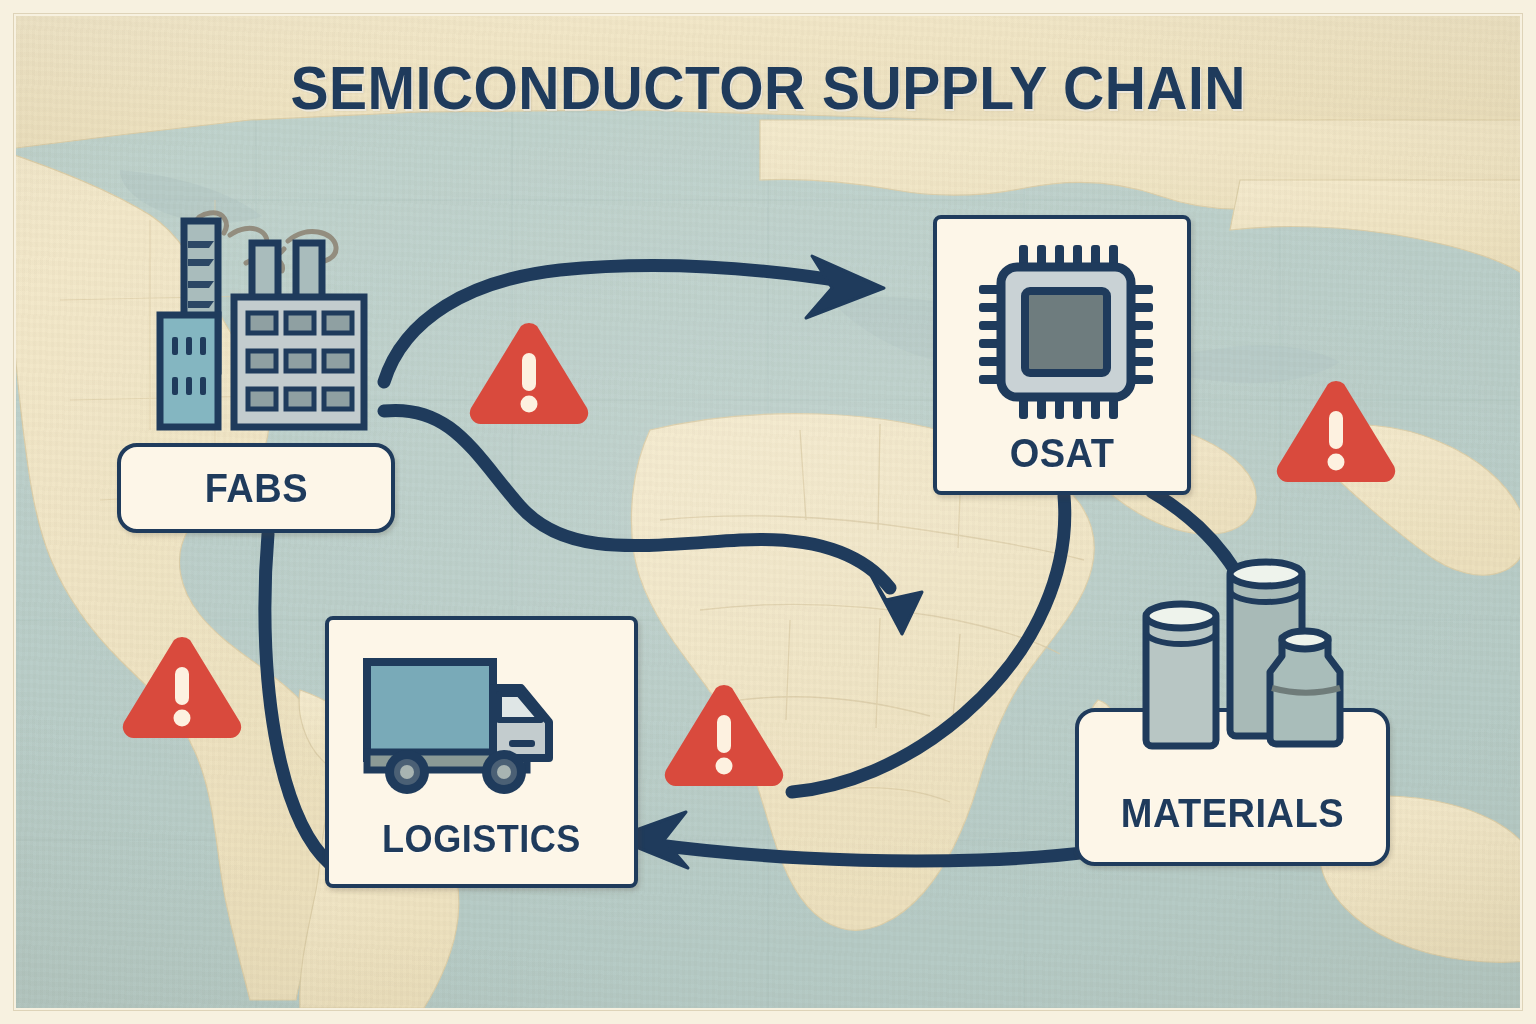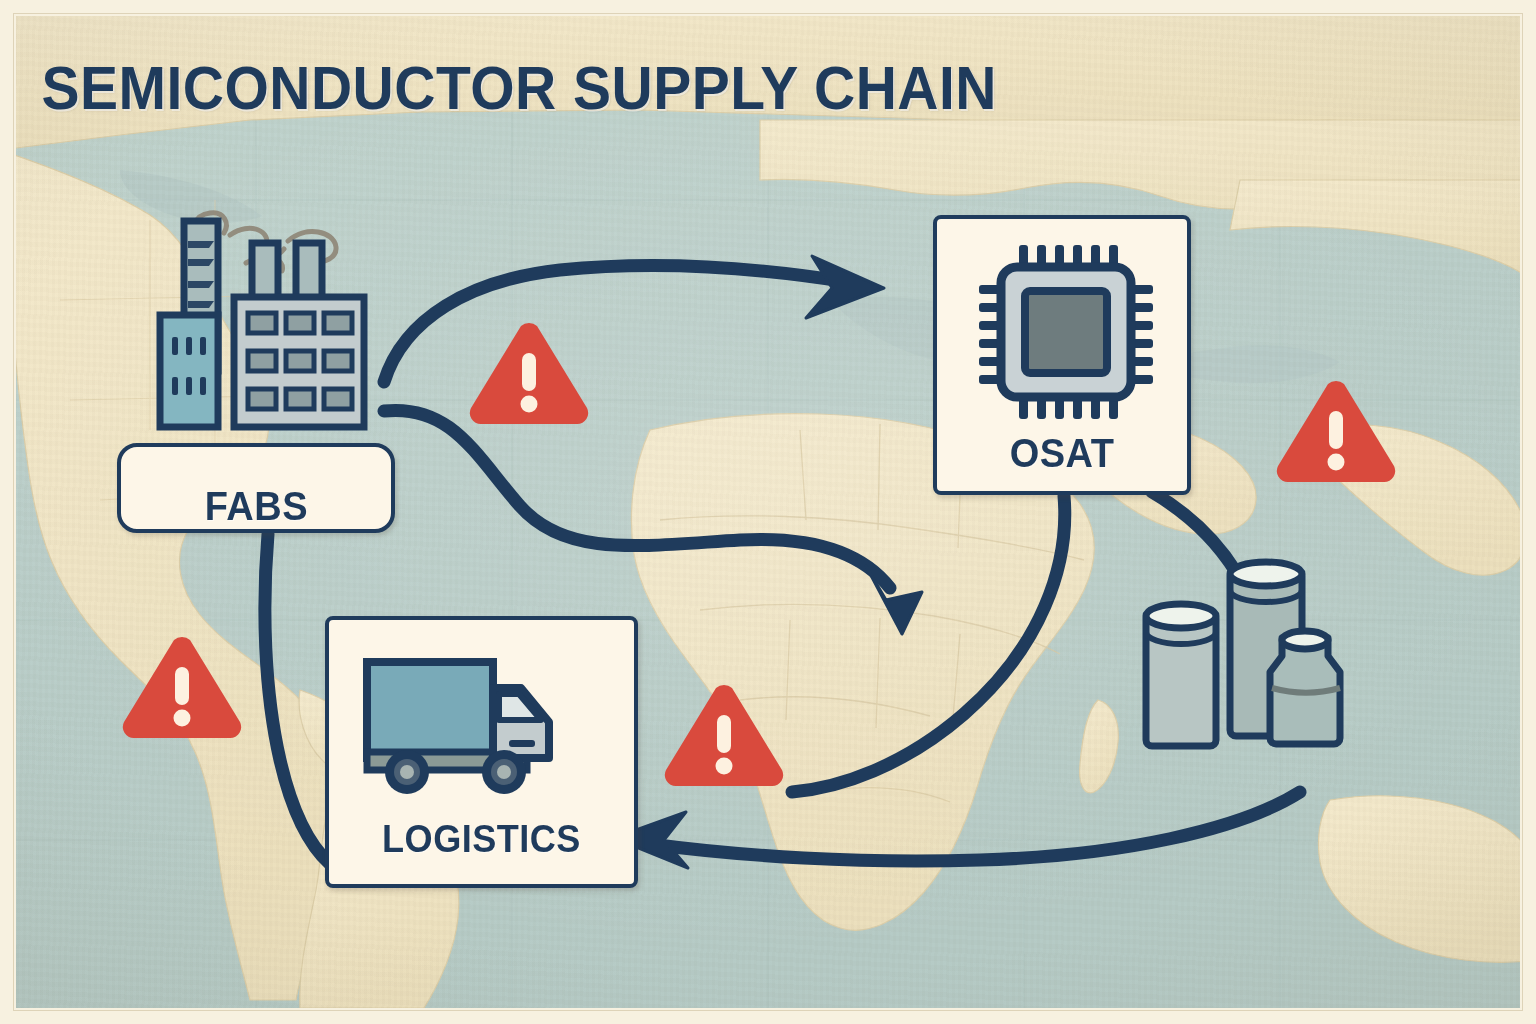--- a/index.html
+++ b/index.html
@@ -59,20 +59,21 @@
     inset: 0;
     background: radial-gradient(ellipse 95% 85% at 50% 48%, rgba(255,255,255,0.10) 0%, rgba(120,110,85,0.0) 55%, rgba(110,100,78,0.14) 100%);
     pointer-events: none;
   }
 
   
   #title {
     position: absolute;
     left: 0; top: 52px;
     width: 1536px;
+    text-align: center;
     z-index: 40;
   }
   #title-text {
     display: inline-block;
     font-family: "Liberation Sans", sans-serif;
     font-weight: 700;
     font-size: 62px;
     letter-spacing: 0.5px;
     color: #1f3b5c;
     transform: scaleX(0.92);
@@ -85,21 +86,21 @@
     z-index: 30;
   }
   .label-card {
     position: absolute;
     box-sizing: border-box;
     background: #fdf6e8;
     border: 4.5px solid #1f3b5c;
     border-radius: 20px;
     box-shadow: 2px 3px 4px rgba(80,70,55,0.20);
     display: flex;
-    align-items: flex-end;
+    align-items: center;
     justify-content: center;
   }
   .card-label {
     font-weight: 700;
     font-size: 40px;
     color: #1f3b5c;
     letter-spacing: 0.5px;
     transform: scaleX(0.95);
     text-shadow: 1px 1px 0 rgba(255,255,255,0.5);
     white-space: nowrap;
@@ -401,20 +402,23 @@
 
       <rect x="28" y="64" width="70" height="134" rx="6" fill="#b8c6c4" stroke="#1f3b5c" stroke-width="7"></rect>
       <ellipse cx="63" cy="68" rx="35" ry="12" fill="#eef3ec" stroke="#1f3b5c" stroke-width="7"></ellipse>
       <path d="M28,84 a35,12 0 0 0 70,0" fill="none" stroke="#1f3b5c" stroke-width="6"></path>
 
       <path d="M164,90 h46 v18 l12,16 v66 a6,6 0 0 1 -6,6 h-58 a6,6 0 0 1 -6,-6 v-66 l12,-16 z" fill="#a9bdba" stroke="#1f3b5c" stroke-width="7" stroke-linejoin="round"></path>
       <ellipse cx="187" cy="92" rx="23" ry="9" fill="#eef3ec" stroke="#1f3b5c" stroke-width="7"></ellipse>
       <path d="M154,140 c22,6 46,6 68,0" fill="none" stroke="#6f7c7a" stroke-width="6"></path>
     </svg>
 
+    <div class="label-card" style="left:5px; top:160px; width:315px; height:158px;">
+      <span class="card-label" style="margin-top:52px;">MATERIALS</span>
+    </div>
   </div>
 
   <svg class="warning" style="left:465px; top:318px; width:128px; height:112px;" viewBox="0 0 128 112">
     <path d="M56,8 a12,12 0 0 1 16,0 L122,90 a11,11 0 0 1 -10,16 H16 a11,11 0 0 1 -10,-16 Z" fill="#d94a3d"></path>
     <rect x="57" y="35" width="14" height="38" rx="7" fill="#fdf1e0"></rect>
     <circle cx="64" cy="86" r="8.5" fill="#fdf1e0"></circle>
   </svg>
 
   <svg class="warning" style="left:1272px; top:376px; width:128px; height:112px;" viewBox="0 0 128 112">
     <path d="M56,8 a12,12 0 0 1 16,0 L122,90 a11,11 0 0 1 -10,16 H16 a11,11 0 0 1 -10,-16 Z" fill="#d94a3d"></path>

